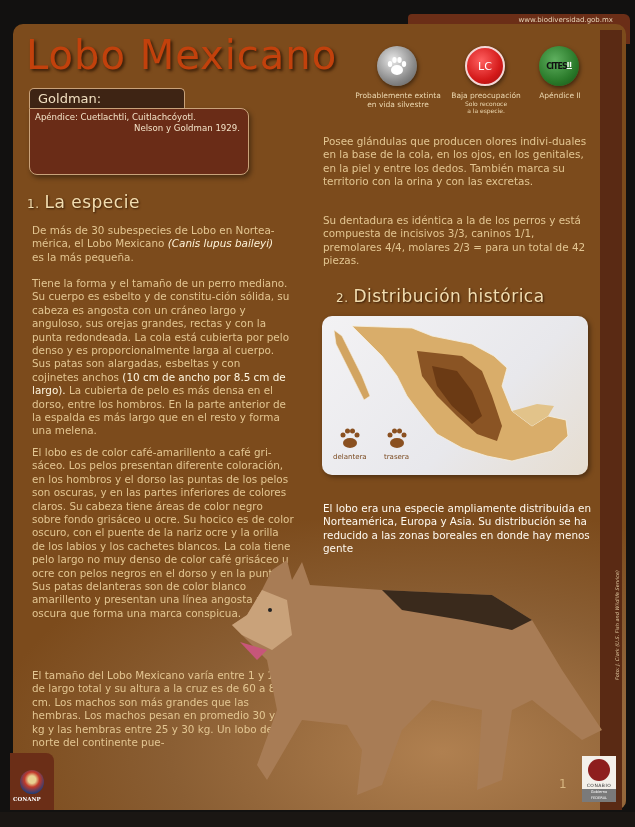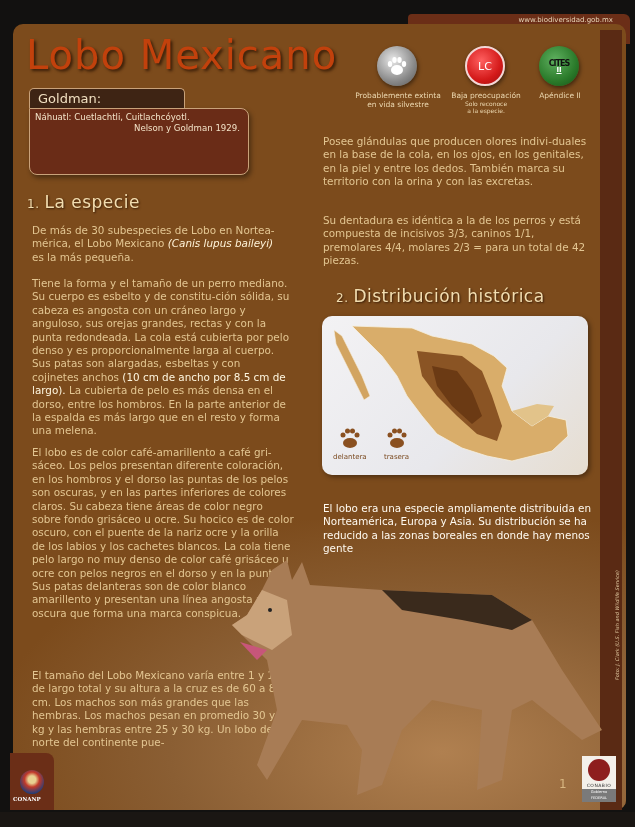--- a/index.html
+++ b/index.html
@@ -6,21 +6,21 @@
   body{width:635px;height:827px;background:#121110;position:relative;overflow:hidden;font-family:"DejaVu Sans",sans-serif;}
   .tab-top{position:absolute;left:408px;top:14px;width:222px;height:30px;background:#6b2e17;border-radius:4px 6px 0 0;}
   .url{position:absolute;right:22px;top:16px;font-size:7px;color:#e8d6b8;}
   .page{position:absolute;left:13px;top:24px;width:613px;height:786px;background:#7c4b1c;border-radius:10px;overflow:hidden;}
   .page-bottom-shade{position:absolute;left:0;right:0;bottom:0;height:290px;background:radial-gradient(ellipse at 70% 80%, #b08050 0%, #8a5e33 45%, rgba(124,75,28,0) 75%);}
   .right-strip{position:absolute;left:600px;top:30px;width:22px;height:780px;background:#5a2a14;}
   .title{position:absolute;left:26px;top:32px;font-size:40px;color:#c2410c;letter-spacing:1px;font-family:"DejaVu Sans",sans-serif;text-shadow:2px 2px 3px #3a1e08;font-weight:normal;}
   .badge{position:absolute;width:40px;height:40px;border-radius:50%;display:flex;align-items:center;justify-content:center;box-shadow:1px 2px 4px rgba(0,0,0,.5);}
   .badge-extinct{left:377px;top:46px;background:radial-gradient(circle at 40% 35%,#e8e8e8,#8a8a8a 60%,#555);}
   .badge-lc{left:465px;top:46px;background:radial-gradient(circle at 40% 35%,#ff6060,#d41a1a 60%,#9a0e0e);border:2px solid #f3d6d6;width:36px;height:36px;color:#fff;font-size:11px;}
-  .badge-cites{left:539px;top:46px;background:radial-gradient(circle at 40% 35%,#5fb05f,#2a7a2a 60%,#155015);color:#111;font-size:11px;font-weight:bold;flex-direction:column;}
+  .badge-cites{left:539px;top:46px;background:radial-gradient(circle at 40% 35%,#5fb05f,#2a7a2a 60%,#155015);color:#111;font-size:11px;font-weight:bold;flex-direction:row;}
   .badge-cites .roman{color:#fff;font-size:7px;font-weight:bold;margin-top:-2px;text-decoration:underline;}
   .badge-label{position:absolute;font-size:7.5px;color:#ecd8b0;text-align:center;line-height:9px;}
   .badge-sub{font-size:6px;line-height:7px;}
   .names-tab{position:absolute;left:29px;top:88px;width:156px;height:20px;background:#3e2414;border:1px solid #c9a27a;border-bottom:none;border-radius:5px 5px 0 0;color:#f0dfc0;font-size:13px;padding-left:8px;line-height:20px;box-sizing:border-box;}
   .names-box{position:absolute;left:29px;top:108px;width:220px;height:67px;background:#6a2c17;border:1px solid #c9a27a;border-radius:0 8px 8px 8px;box-shadow:2px 3px 5px rgba(0,0,0,.4);color:#f3e3c8;font-size:8.6px;line-height:11px;padding:3px 4px 0 5px;box-sizing:border-box;}
   .names-box .right{text-align:right;padding-right:4px;}
   .h2{position:absolute;font-size:17px;color:#f2ddb0;text-shadow:1px 1px 2px #3a1e08;letter-spacing:.5px;}
   .h2 .num{font-size:12px;margin-right:5px;}
   .para{position:absolute;font-size:10.4px;line-height:13.4px;color:#e3c692;}
   .para .hl{color:#fff7e0;}
@@ -78,21 +78,21 @@
   <div>Baja preocupación</div>
   <div class="badge-sub">Solo reconoce</div>
   <div class="badge-sub">a la especie.</div>
 </div>
 <div class="badge-label" style="left:528px;top:91px;width:64px;">
   <div>Apéndice II</div>
 </div>
 
 <div class="names-tab">Goldman:</div>
 <div class="names-box">
-  <div>Náhuatl: Cuetlachtli, Cuitlachcóyotl.</div>
+  <div>Apéndice: Cuetlachtli, Cuitlachcóyotl.</div>
   <div class="right">Nelson y Goldman 1929.</div>
 </div>
 
 <div class="h2" style="left:27px;top:192px;">
   <span class="num">1.</span><span>La especie</span>
 </div>
 
 <div class="para" style="left:32px;top:224px;width:262px;">
   <span>De más de 30 subespecies de Lobo en Nortea-</span><br>
   <span>mérica, el Lobo Mexicano </span><i>(Canis lupus baileyi)</i><br>

